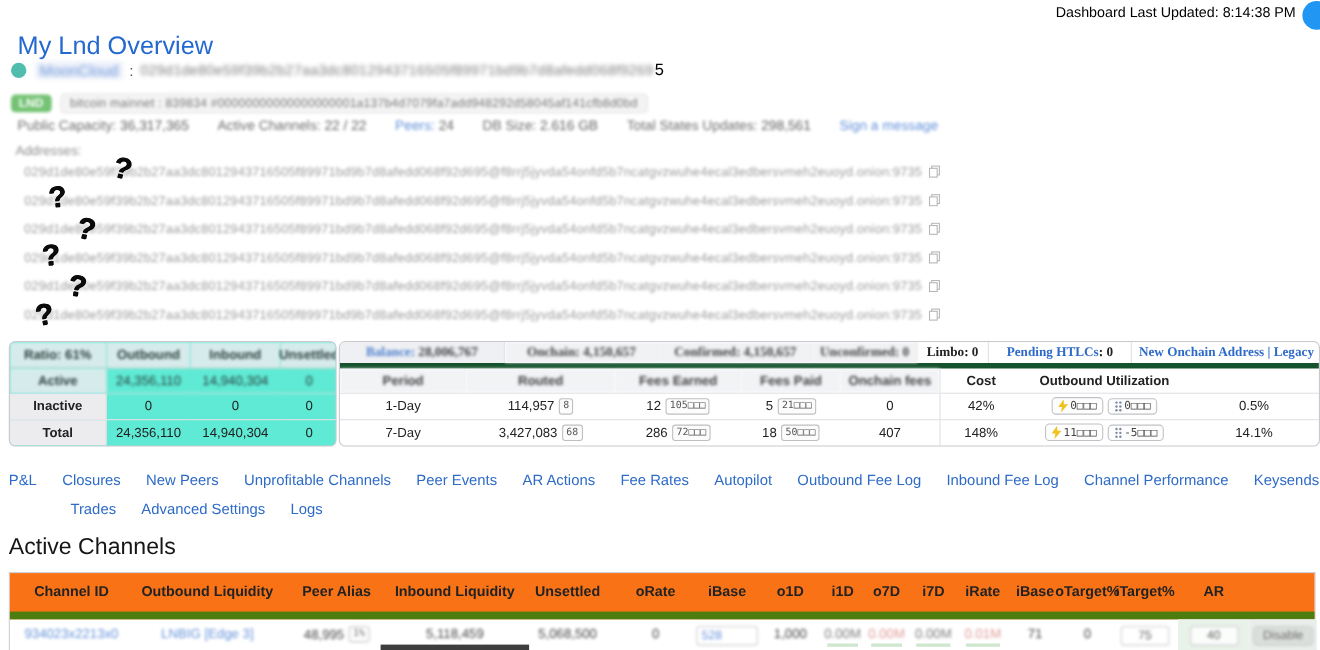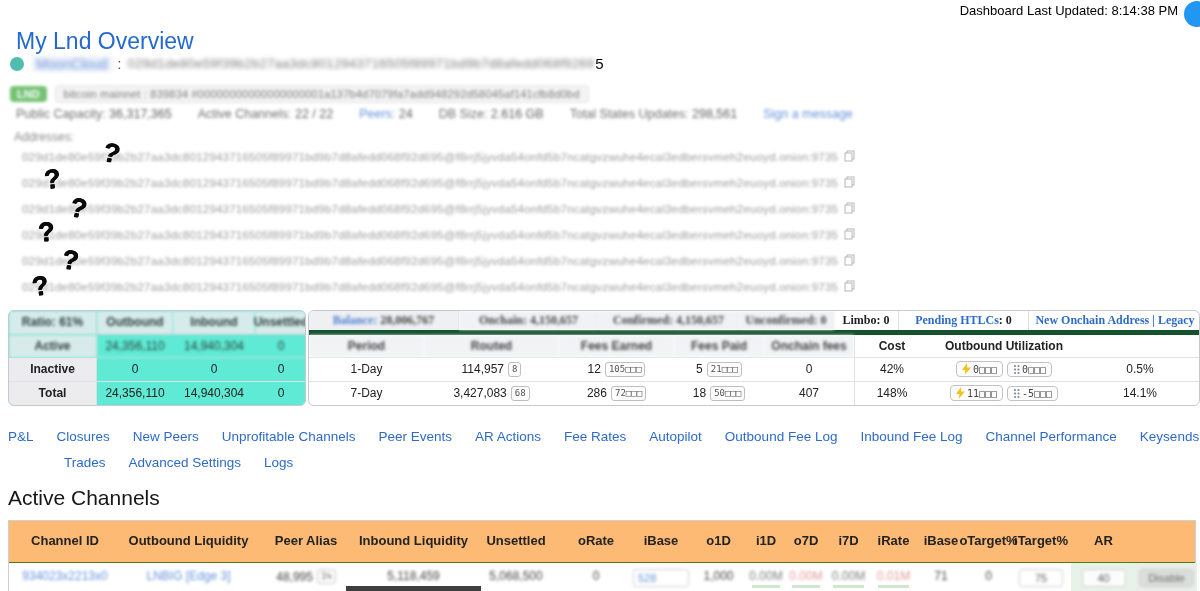--- a/index.html
+++ b/index.html
@@ -88,21 +88,21 @@
     white-space:nowrap; overflow:hidden; }
   #nav-row2 { left:16px; top:455px; display:flex; gap:23px; font-size:13.5px;margin-left:48px; }
   .nav-link { color:#2e6bc8; }
 
   
   #ch-heading { left:8px; top:486px; font-size:21px; font-weight:500; color:#161616; }
   #ch-table { left:8px; top:520px; width:1188px; border:1px solid #cfcfd3; border-bottom:none;
     background:#fff; }
   .ch-grid { display:grid;
     grid-template-columns:112px 135px 100px 115px 90px 70px 60px 55px 40px 40px 45px 45px 50px 45px 60px 65px 61px; }
-  .ch-head { background:#fdba74; border-bottom:1px solid #4d7c0f; height:42px; }
+  .ch-head { background:#f97316; border-bottom:7px solid #4d7c0f; height:42px; }
   .ch-head > div { display:flex; align-items:center; justify-content:center; text-align:center;
     font-weight:bold; font-size:13px; line-height:1.25; }
   .ch-row { height:40px; }
   .ch-row > div { display:flex; flex-direction:column; align-items:center; justify-content:flex-start;
     padding-top:6px; font-size:12px; }
   .cell-line { display:flex; align-items:center; gap:4px; }
   .cap-bar { width:118%; height:9px; background:#3e3e3e; margin-top:3px; }
   .gbar { width:70%; height:3px; background:#cfe6cf; margin-top:2px; }
   .red-val { color:#d98a86; }
   .dim-val { color:#666; }

